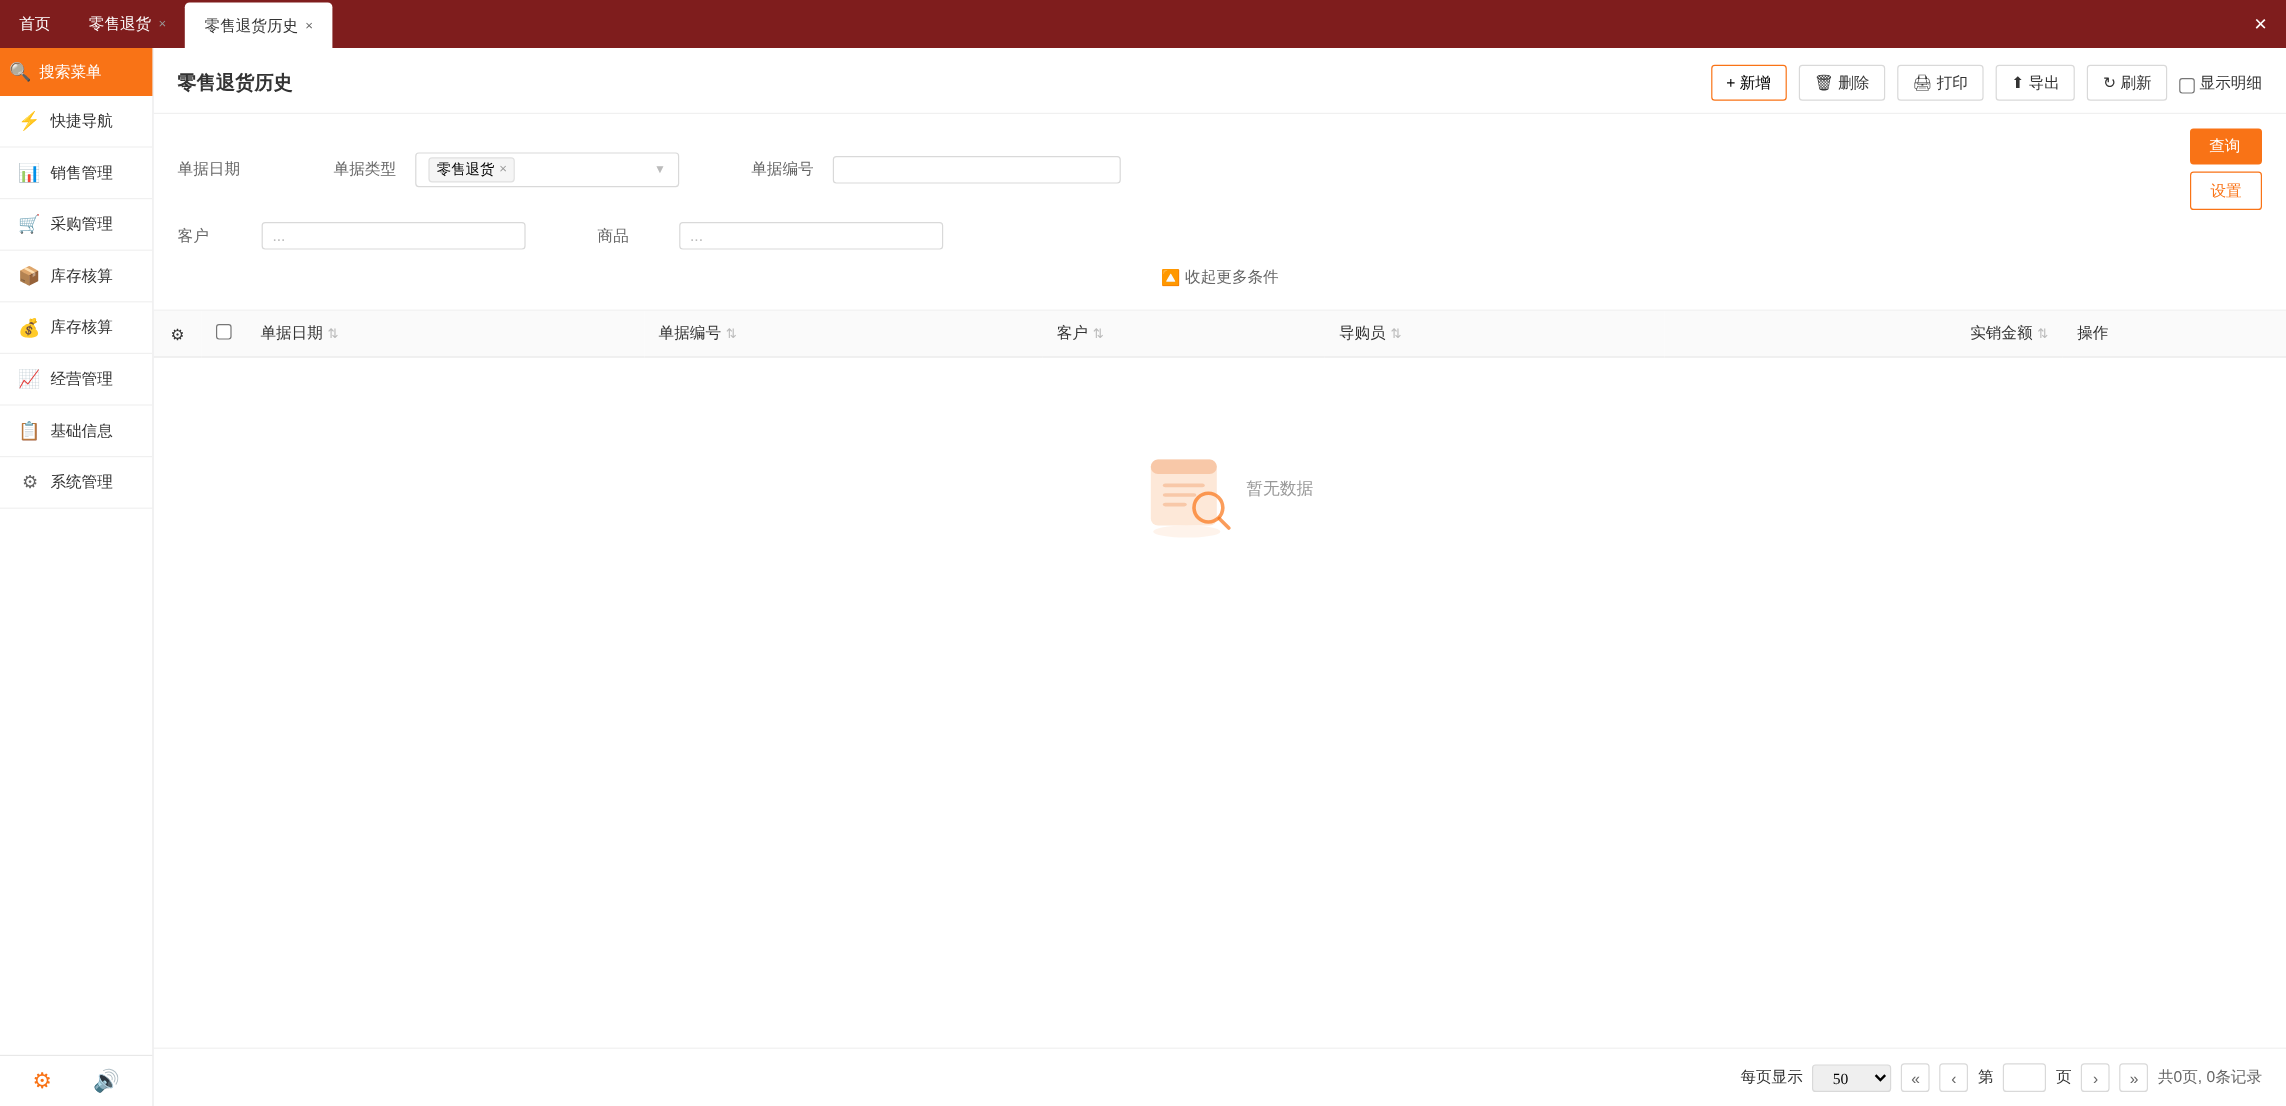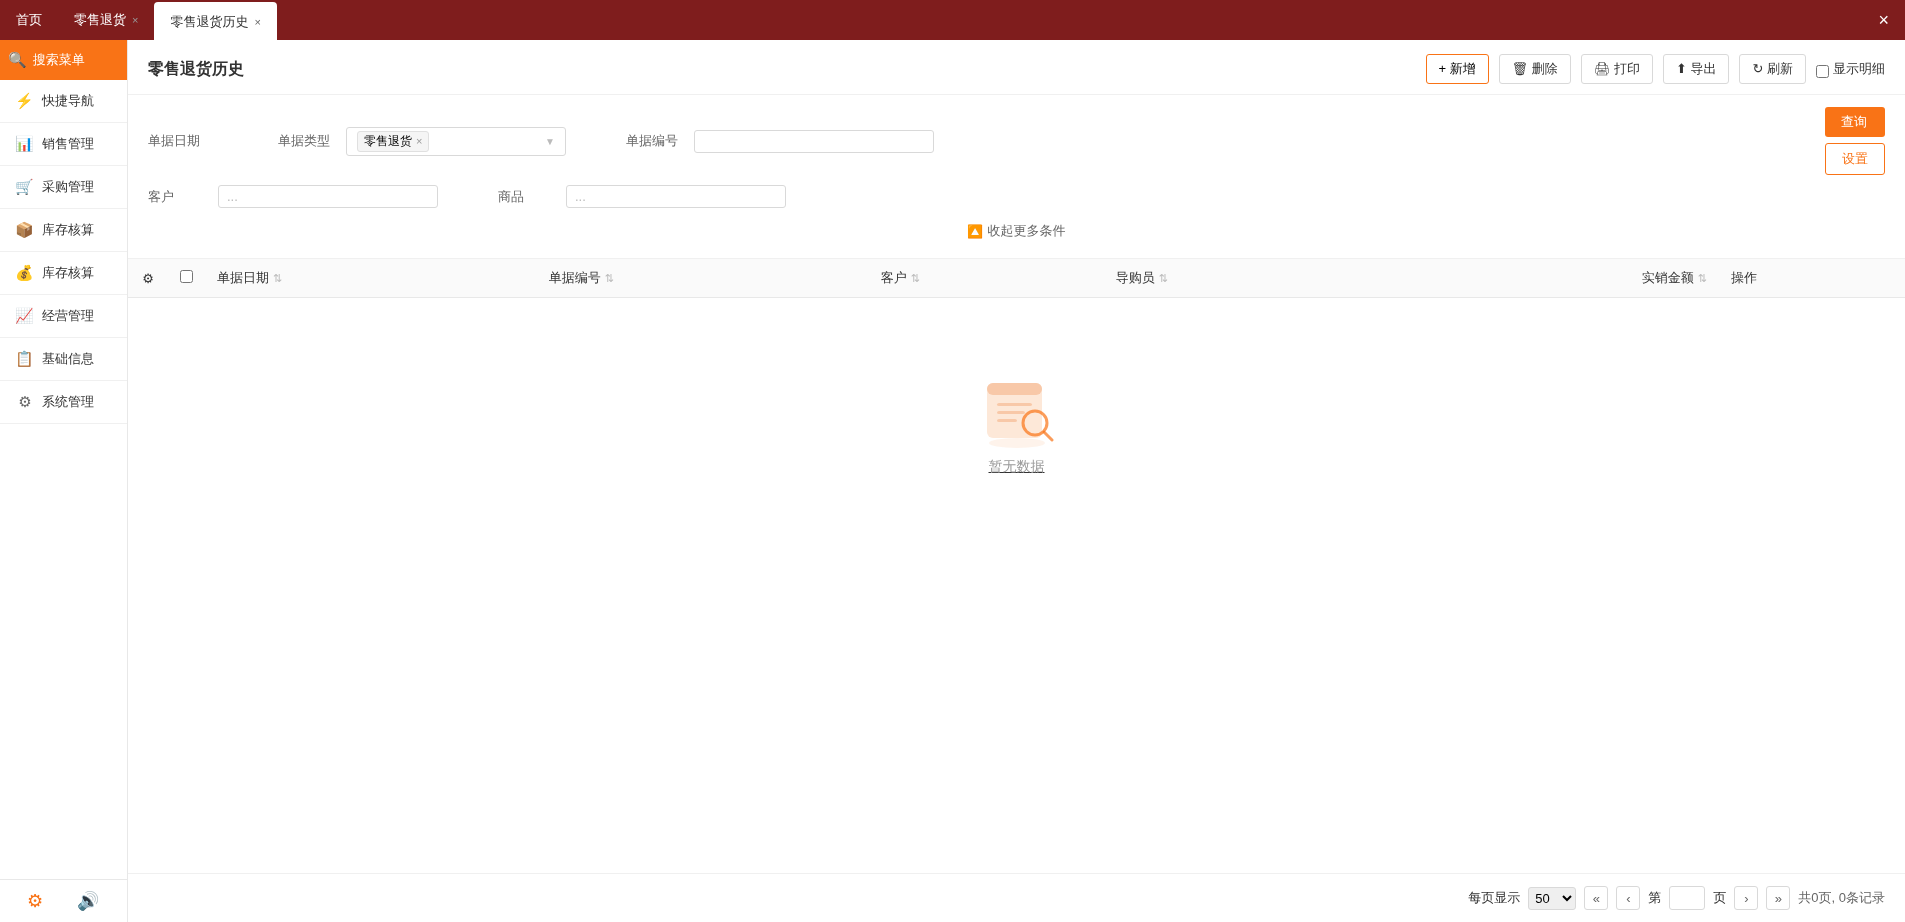--- a/index.html
+++ b/index.html
@@ -63,26 +63,26 @@
     table { width: 100%; border-collapse: collapse; font-size: 13px; }
     thead { background: #fafafa; }
     th { padding: 10px 12px; text-align: left; font-weight: normal; color: #333; border-bottom: 1px solid #e8e8e8; white-space: nowrap; }
     td { padding: 10px 12px; border-bottom: 1px solid #f5f5f5; color: #333; }
     .th-settings { width: 40px; text-align: center; }
     .th-checkbox { width: 36px; text-align: center; }
     .sort-icon { color: #bbb; font-size: 11px; }
     .th-with-sort { display: flex; align-items: center; gap: 4px; cursor: pointer; }
 
     
-    .empty-state { display: flex; flex-direction: column; align-items: center; justify-content: center; flex: 1; padding: 60px 0; text-decoration: underline; }
+    .empty-state { display: flex; flex-direction: row; align-items: center; justify-content: center; flex: 1; padding: 60px 0; }
     .empty-text { color: #999; font-size: 14px; }
 
     
     .pagination { display: flex; align-items: center; justify-content: flex-end; padding: 12px 20px; border-top: 1px solid #f0f0f0; gap: 8px; font-size: 13px; color: #333; }
-    .page-size-select { border: 1px solid #d9d9d9; border-radius: 3px; padding: 2px 2px; font-size: 13px; }
+    .page-size-select { border: 1px solid #d9d9d9; border-radius: 3px; padding: 2px 12px; font-size: 13px; font-family: Liberation Serif, serif; }
     .page-btn { width: 24px; height: 24px; display: flex; align-items: center; justify-content: center; border: 1px solid #d9d9d9; border-radius: 3px; cursor: pointer; background: #fff; font-size: 13px; color: #666; }
     .page-input { width: 36px; height: 24px; border: 1px solid #d9d9d9; border-radius: 3px; text-align: center; font-size: 13px; }
     .page-total { color: #666; font-size: 13px; }
 
     
     .empty-scroll-svg { width: 100px; height: 100px; }
   </style>
 </head>
 <body>
 

